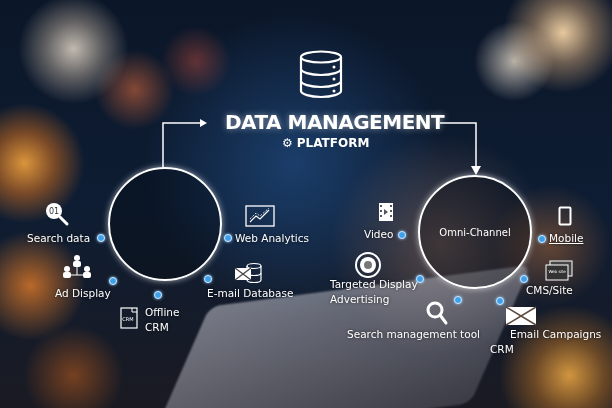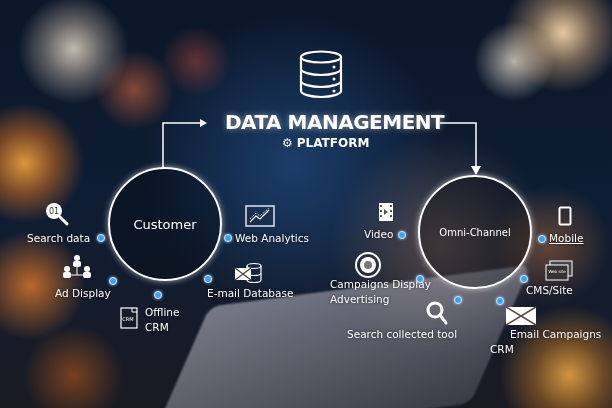--- a/index.html
+++ b/index.html
@@ -60,21 +60,20 @@
   <g stroke="#fff" stroke-width="1.5" fill="none">
     <path d="M163 168 V123 H200"></path>
     <path d="M440 123 H476 V168"></path>
   </g>
   <polygon points="200,119 207,123 200,127" fill="#fff"></polygon>
   <polygon points="471,166 481,166 476,175" fill="#fff"></polygon>
 </svg>
 
 <div class="circle c-left">
   <div>
-    <div>Customer</div>
   </div>
 </div>
 
 <div class="icon" style="left:45px;top:202px;">
   <svg width="24" height="24" viewBox="0 0 24 24">
     <circle cx="9" cy="9" r="8" fill="#fff"></circle>
     <text x="9" y="12" font-size="8" text-anchor="middle" fill="#333" font-family="DejaVu Sans, sans-serif">01</text>
     <line x1="15" y1="15" x2="22" y2="22" stroke="#fff" stroke-width="3" stroke-linecap="round"></line>
   </svg>
 </div>
@@ -156,31 +155,31 @@
 <div class="lbl" style="left:364px;top:228px;">Video</div>
 <div class="dot" style="left:398px;top:231px;"></div>
 
 <div class="icon" style="left:355px;top:252px;">
   <svg width="26" height="26" viewBox="0 0 26 26">
     <circle cx="13" cy="13" r="12" fill="none" stroke="#fff" stroke-width="2"></circle>
     <circle cx="13" cy="13" r="8" fill="#fff"></circle>
     <circle cx="13" cy="13" r="4" fill="#777"></circle>
   </svg>
 </div>
-<div class="lbl" style="left:330px;top:278px;">Campaigns Display</div>
+<div class="lbl" style="left:330px;top:278px;">Targeted Display</div>
 <div class="lbl" style="left:330px;top:293px;">Advertising</div>
 <div class="dot" style="left:416px;top:275px;"></div>
 
 <div class="icon" style="left:425px;top:300px;">
   <svg width="24" height="26" viewBox="0 0 24 26">
     <circle cx="10" cy="10" r="7" fill="none" stroke="#fff" stroke-width="3"></circle>
     <line x1="15" y1="15" x2="21" y2="23" stroke="#fff" stroke-width="3" stroke-linecap="round"></line>
   </svg>
 </div>
-<div class="lbl" style="left:347px;top:328px;">Search collected tool</div>
+<div class="lbl" style="left:347px;top:328px;">Search management tool</div>
 <div class="dot" style="left:454px;top:296px;"></div>
 
 <div class="icon" style="left:505px;top:306px;">
   <svg width="32" height="20" viewBox="0 0 32 20">
     <rect x="1" y="1" width="30" height="18" fill="#fff"></rect>
     <path d="M1 1 L31 19 M31 1 L1 19" stroke="#5a4a40" stroke-width="1.5"></path>
   </svg>
 </div>
 <div class="lbl" style="left:490px;top:328px;margin-left:20px;">Email  Campaigns</div>
 <div class="lbl" style="left:490px;top:343px;">CRM</div>

